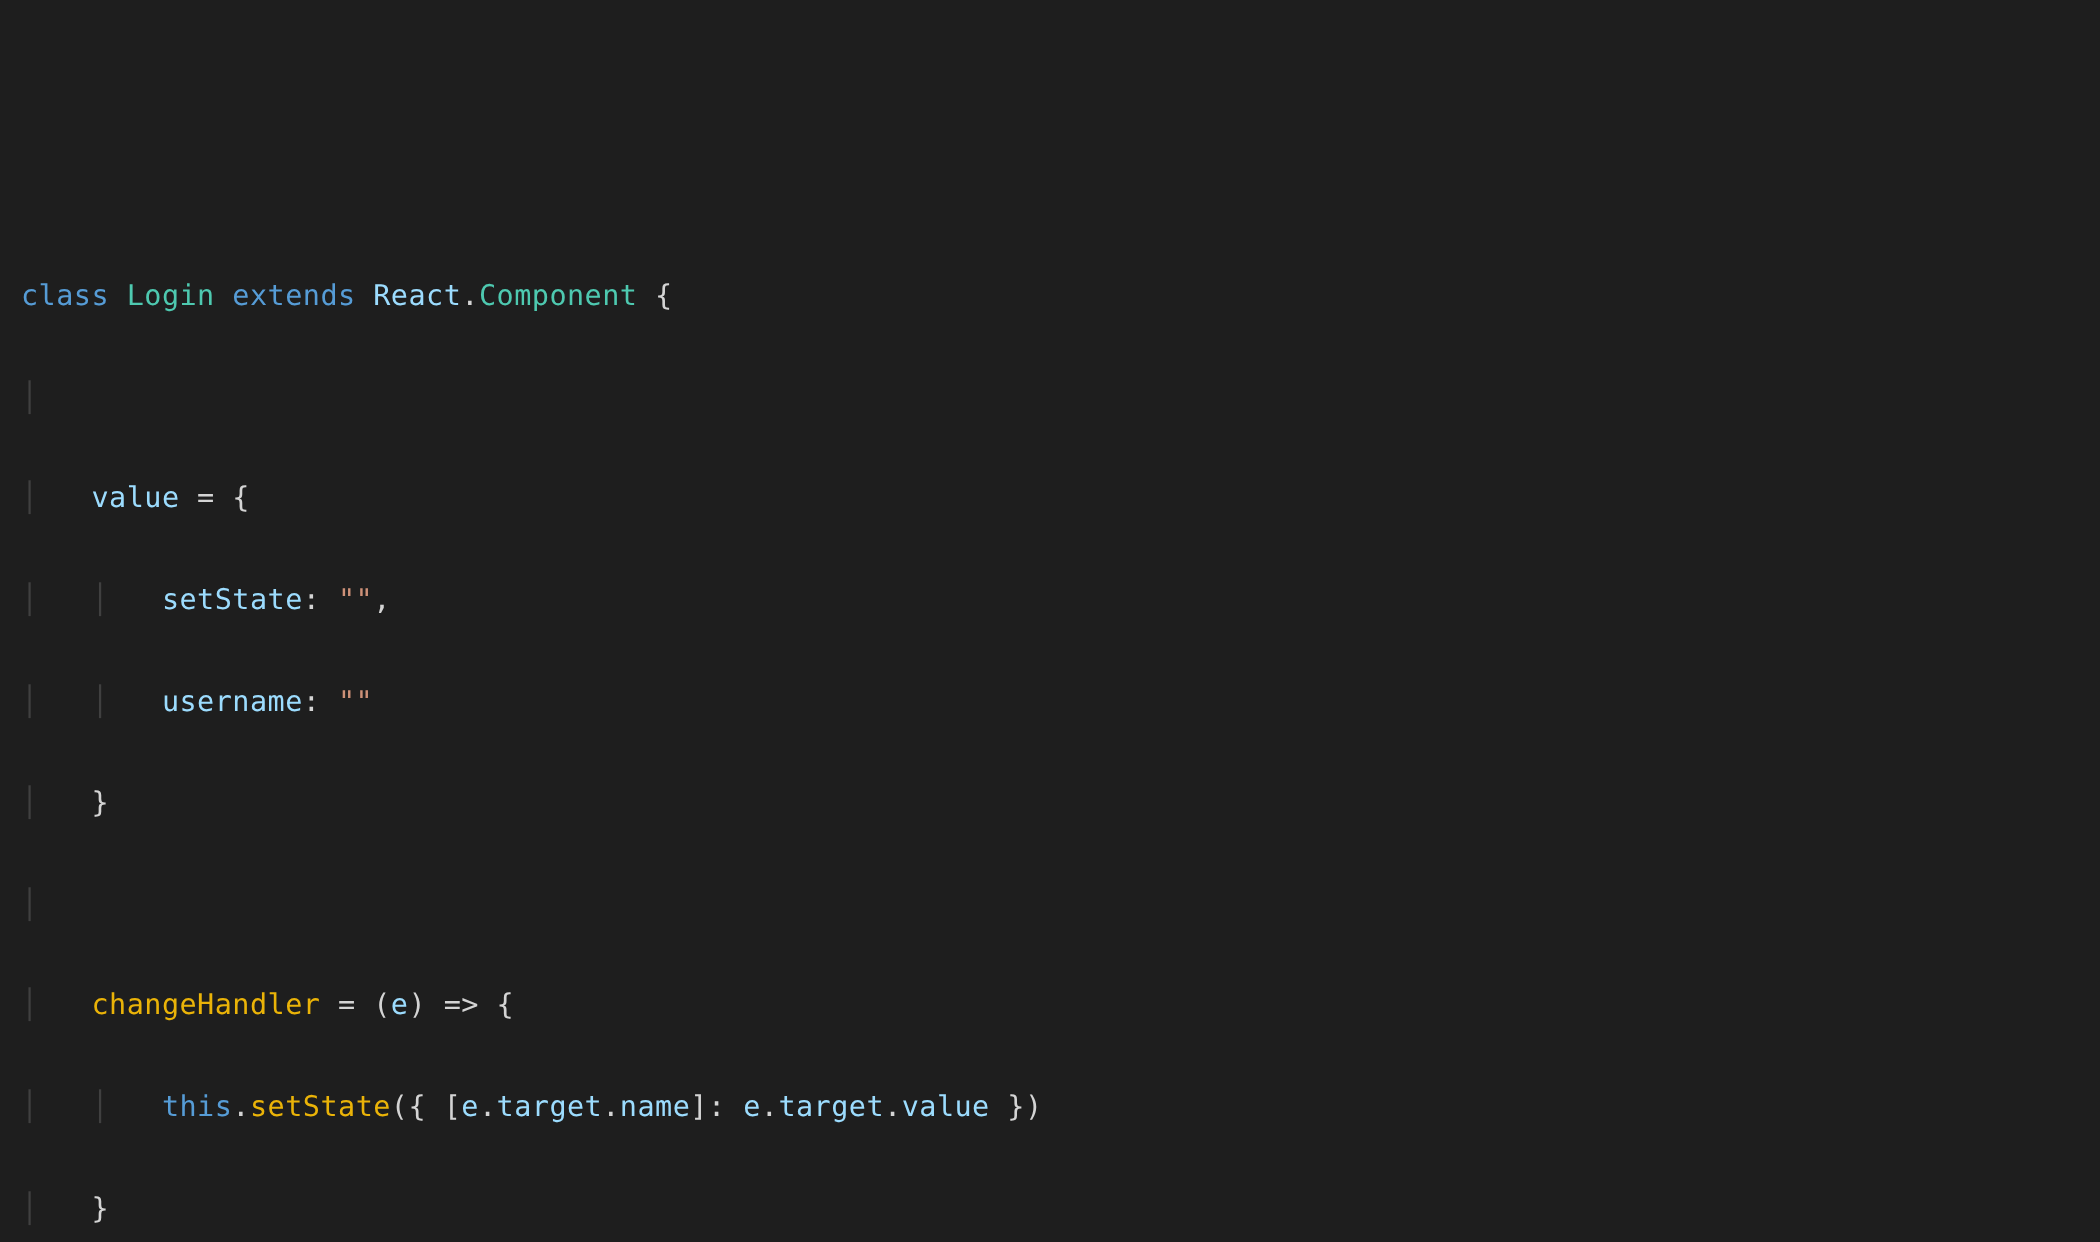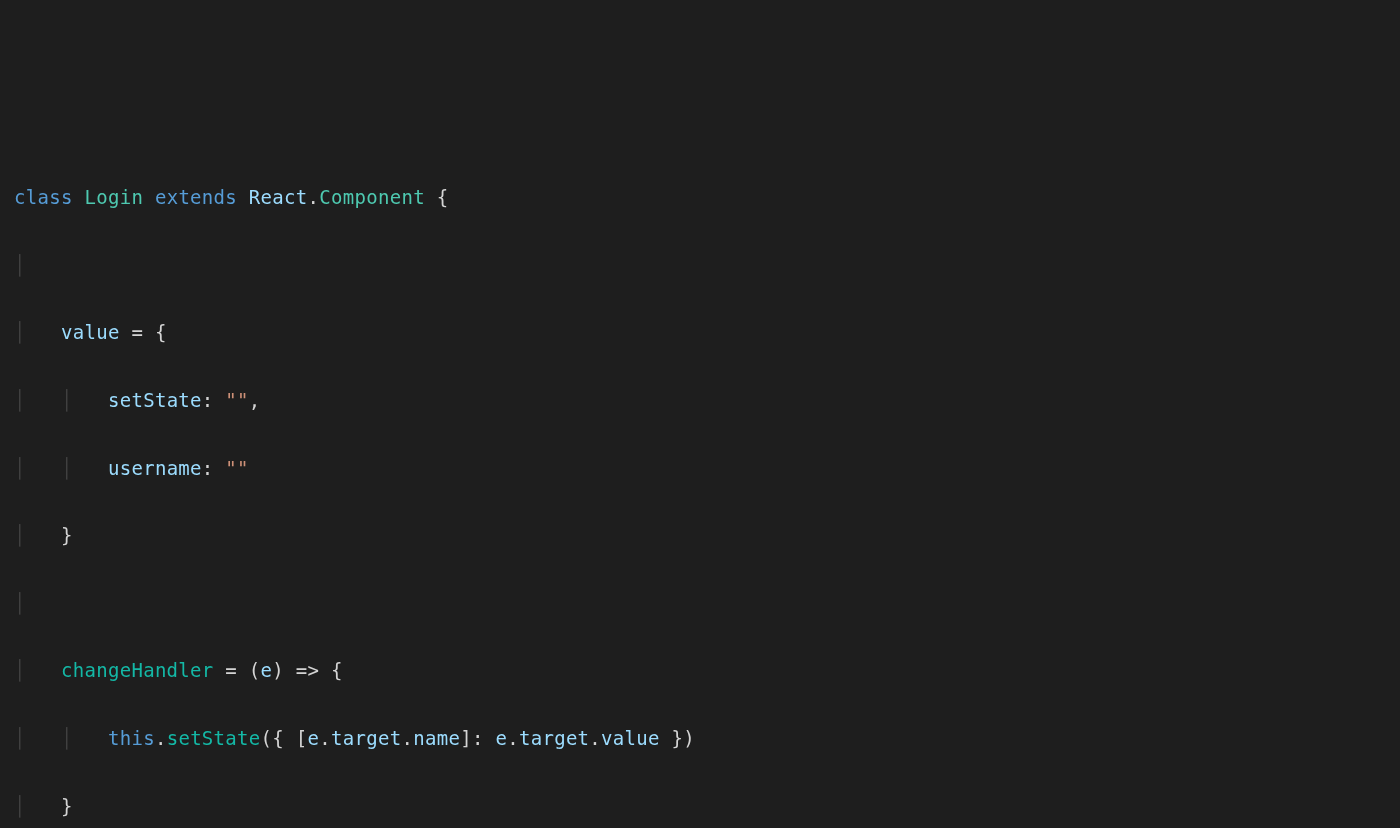--- a/index.html
+++ b/index.html
@@ -20,21 +20,21 @@
     .code-line {
       position: relative;
       padding-left: 8px;
     }
     .kw-declaration { color: #569cd6; }
     .class-name { color: #4ec9b0; }
     .property { color: #9cdcfe; }
     .punctuation { color: #d4d4d4; }
     .string { color: #ce9178; }
     .variable { color: #9cdcfe; }
-    .method { color: #14b8a6; }
+    .method { color: #eab308; }
     .indent-guide { color: #404040; }
   </style>
 </head>
 <body>
 
 
 
 <div>
 <div class="code-line"><span class="kw-declaration">class</span> <span class="class-name">Login</span> <span class="kw-declaration">extends</span> <span class="property">React</span><span class="punctuation">.</span><span class="class-name">Component</span><span class="punctuation"> {</span></div>
 <div class="code-line"><span class="indent-guide">│</span></div>

